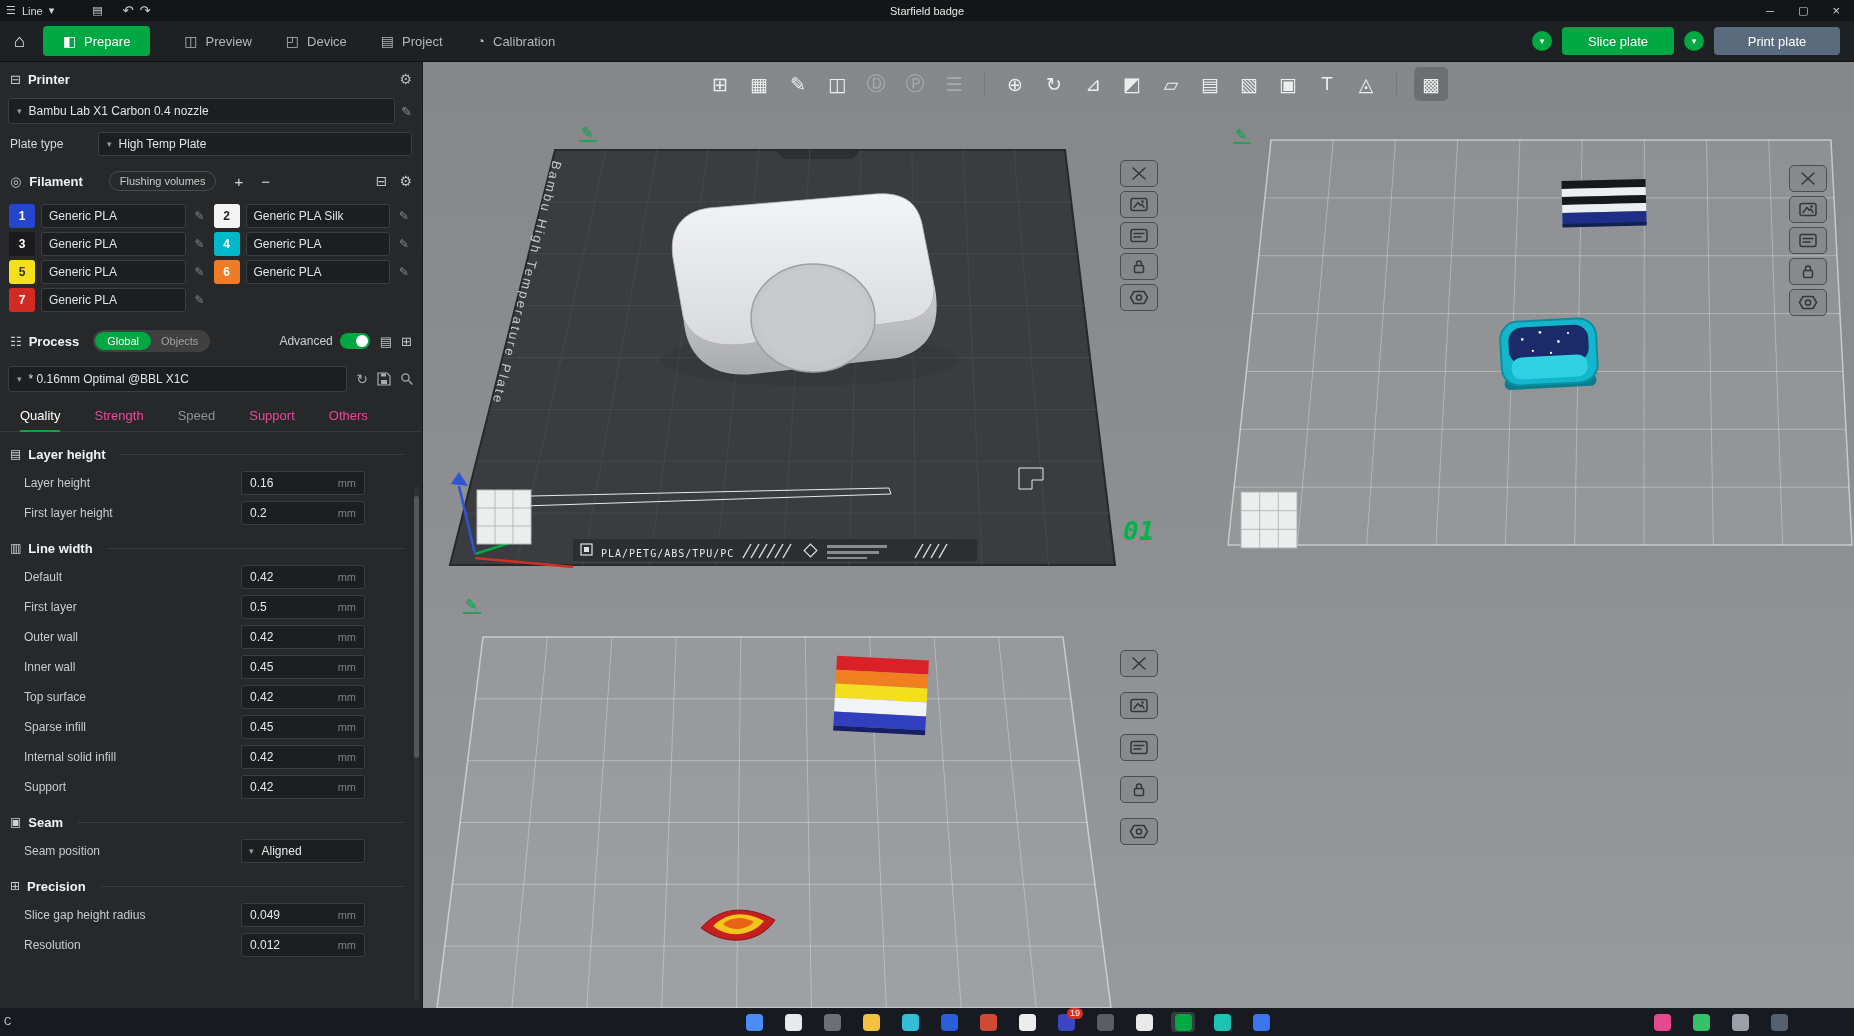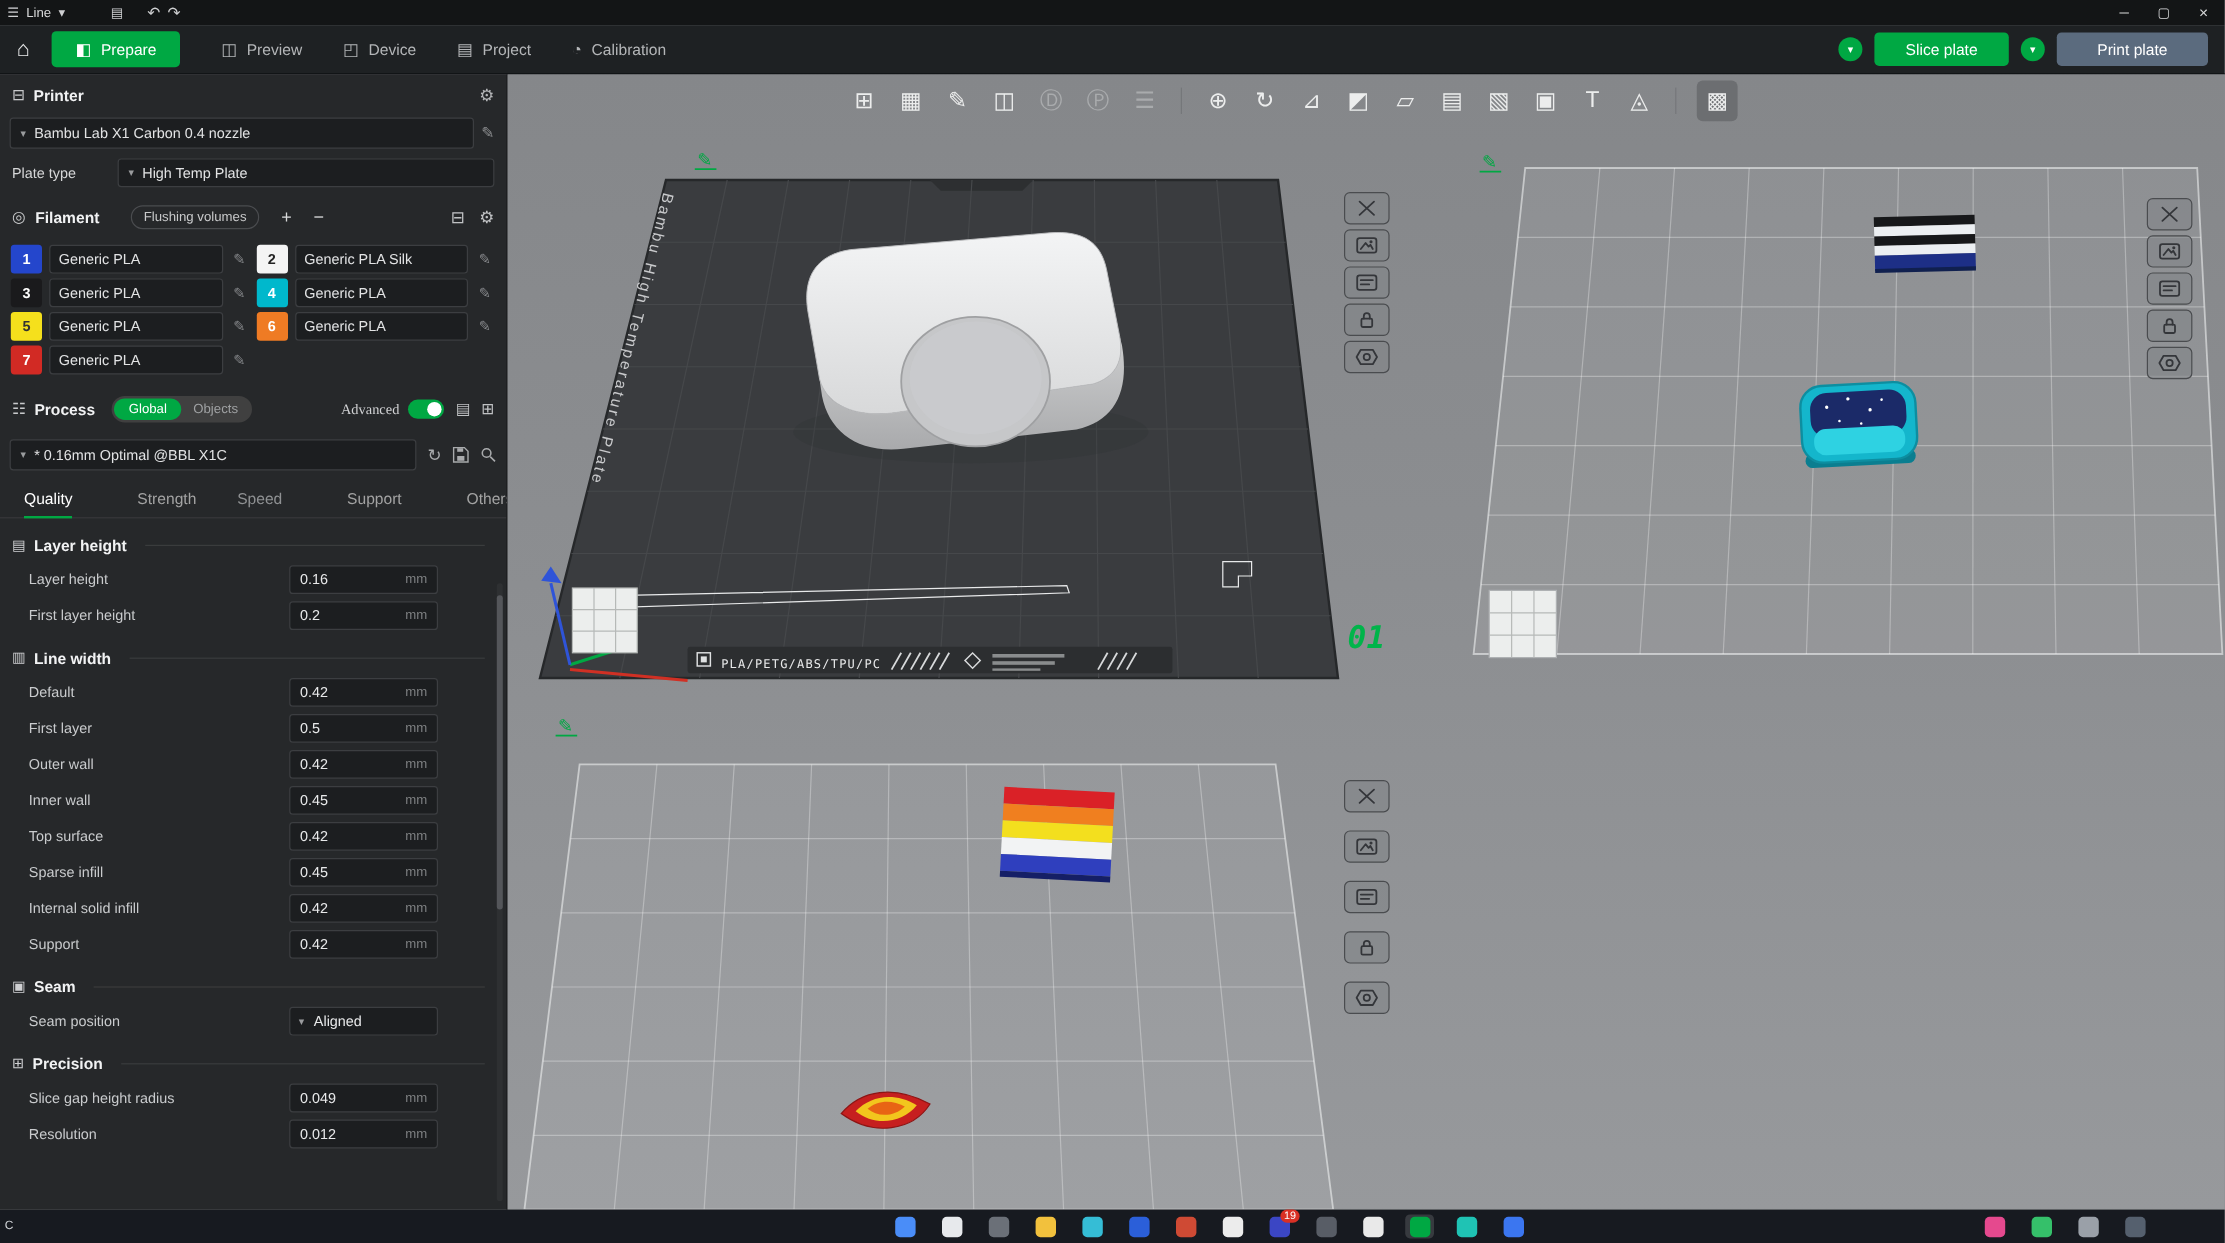--- a/index.html
+++ b/index.html
@@ -60,36 +60,36 @@
   .fnum { height:24px; border-radius:3px; font-size:12px; font-weight:bold; display:flex;
     align-items:center; justify-content:center; }
   .fname { height:24px; background:#1c1e20; border:1px solid #3c3e41; border-radius:3px;
     padding:0 7px; display:flex; align-items:center; color:#e2e3e4; overflow:hidden; white-space:nowrap; }
   .fedit { display:flex; align-items:center; justify-content:center; font-size:12px; color:#87898c; }
 
   .proc-head { height:30px; margin-top:14px; display:flex; align-items:center; padding:0 10px; }
   .seg { margin-left:14px; background:#404040; border-radius:11px; height:22px; display:flex; align-items:center; padding:2px; }
   .seg-on { background:#00A843; color:#fff; border-radius:9px; font-size:11px; padding:0 12px; height:18px; display:flex; align-items:center; }
   .seg-off { color:#9fa1a3; font-size:11px; padding:0 10px; }
-  .adv { margin-left:auto; display:flex; align-items:center; gap:7px;font-family:Liberation Serif, serif; }
+  .adv { margin-left:auto; display:flex; align-items:center; gap:7px; }
   .adv-label { font-size:12px; color:#d0d1d3; }
   .toggle { width:30px; height:16px; border-radius:8px; background:#00A843; position:relative; }
   .toggle .knob { position:absolute; right:2px; top:2px; width:12px; height:12px; border-radius:50%; background:#fff; }
   .proc-icos { display:flex; gap:9px; margin-left:10px; font-size:13px; color:#c0c2c4; }
 
   .preset-row { margin:10px 8px 0 8px; display:flex; align-items:center; gap:9px; }
   .preset-row .sel { flex:1; height:26px; }
   .mini-ico { color:#a8aaac; font-size:14px; display:flex; align-items:center; }
 
   .ptabs { margin-top:10px; height:30px; display:flex; align-items:flex-end; gap:34px; padding:0 20px;
     border-bottom:1px solid #38393b; font-size:13px; }
   .ptab { padding-bottom:8px; position:relative; color:#8f9193; }
   .ptab.active { color:#ffffff; }
   .ptab.active::after { content:""; position:absolute; left:0; right:0; bottom:-1px; height:2px; background:#00A843; }
-  .ptab.modified { color:#a3a3a3;margin-left:20px; }
+  .ptab.modified { color:#ec4899; }
 
   .settings { position:relative; padding-top:8px; }
   .g-head { height:28px; margin-top:6px; display:flex; align-items:center; padding:0 10px; gap:7px; }
   .g-head:first-child { margin-top:0; }
   .g-ico { font-size:12px; color:#cfd0d2; }
   .g-title { font-size:13px; font-weight:bold; color:#f2f3f4; white-space:nowrap; }
   .g-line { flex:1; height:1px; background:#3a3c3d; margin-left:8px; margin-right:8px; }
   .srow { height:30px; display:flex; align-items:center; padding:0 57px 0 24px; }
   .slabel { flex:1; color:#c9cbcd; }
   .vbox { width:124px; height:24px; background:#1c1e20; border:1px solid #3c3e41; border-radius:3px;
@@ -139,20 +139,21 @@
     <div class="tb-left">
       <span class="tb-ico">☰</span>
       <span>Line</span>
       <span class="tb-ico">▾</span>
       <span class="tb-gap"></span>
       <span class="tb-ico">▤</span>
       <span class="tb-gap" style="width:8px"></span>
       <span class="tb-ico" style="font-size:13px">↶</span>
       <span class="tb-ico" style="font-size:13px">↷</span>
     </div>
+    <div class="tb-title">Starfield badge</div>
     <div class="tb-win">
       <span>─</span>
       <span>▢</span>
       <span style="font-size:13px">×</span>
     </div>
   </div>
 
   <div id="tabbar">
     <span class="home">⌂</span>
     <div class="tab active">

